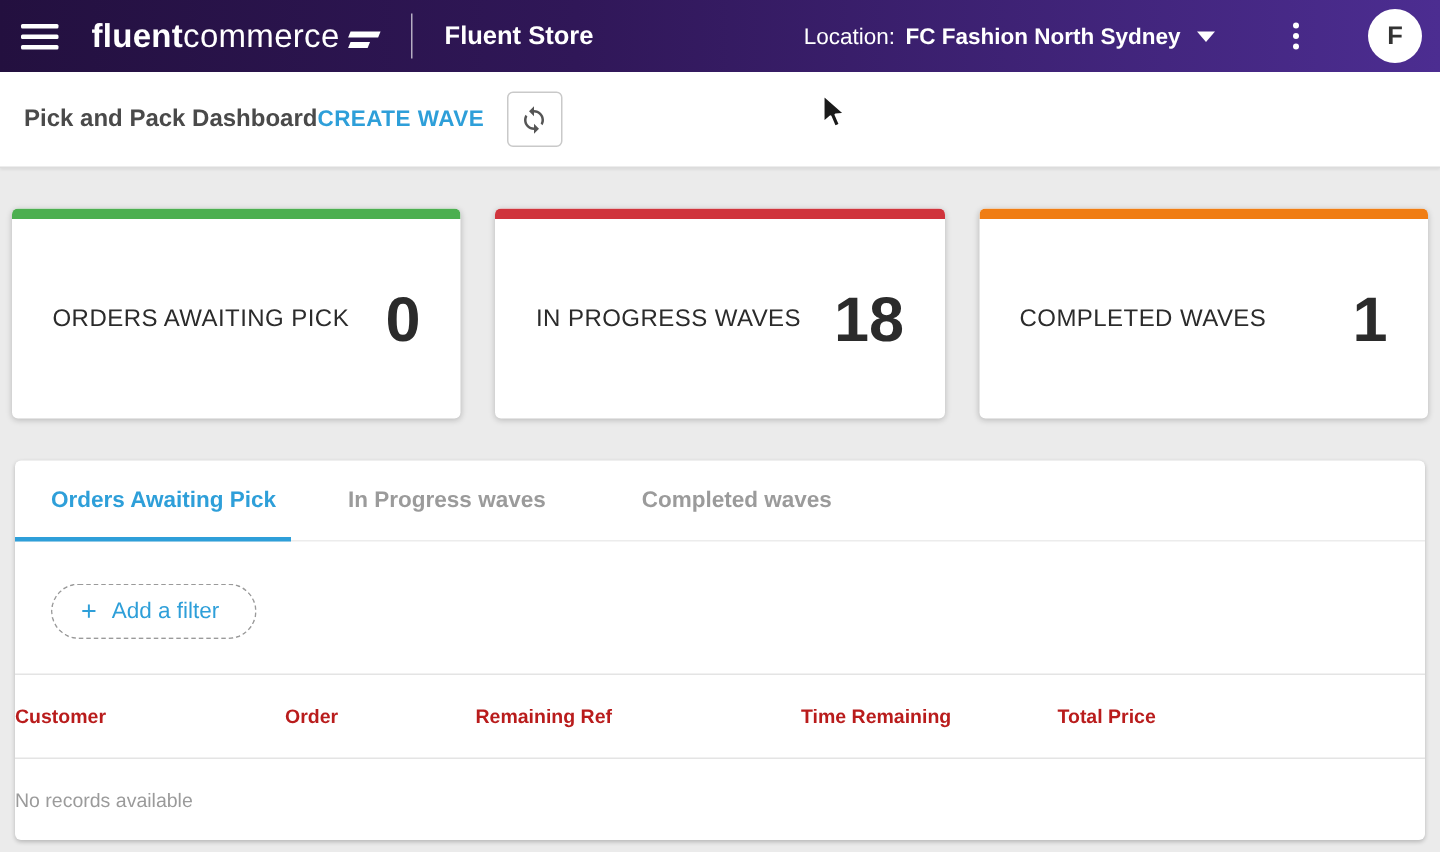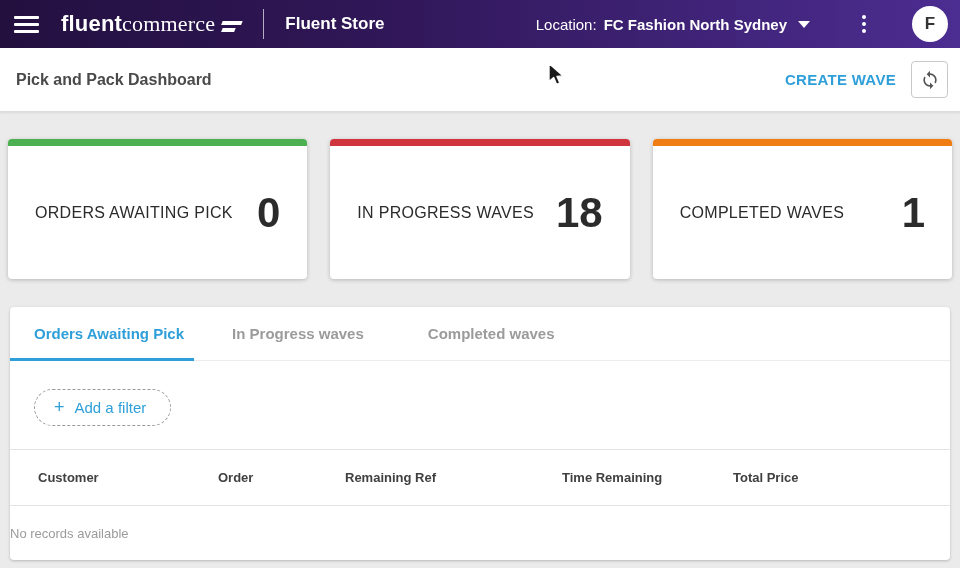--- a/index.html
+++ b/index.html
@@ -16,49 +16,49 @@
     background:linear-gradient(90deg,#23103f 0%,#301758 40%,#4c2d91 100%);
     display:flex; align-items:center; justify-content:space-between;
     padding:0 12px 0 14px;
     color:#fff;
   }
   .nav-left { display:flex; align-items:center; }
   .hamburger { width:25px; display:flex; flex-direction:column; gap:4px; cursor:pointer; margin-right:22px; }
   .hamburger span { display:block; height:3px; background:#fff; border-radius:1px; }
   .logo { display:flex; align-items:center; font-size:22px; letter-spacing:.2px;text-align:right; }
   .logo .bold { font-weight:700; }
-  .logo .light { font-weight:300;font-family:Liberation Serif, serif; }
+  .logo .light { font-weight:300; }
   .logo-mark { display:inline-flex; flex-direction:column; gap:3px; margin-left:7px; margin-top:4px; }
   .logo-mark i { display:block; height:3.5px; background:#fff; transform:skewX(-22deg); }
   .logo-mark i:nth-child(1){ width:20px; }
   .logo-mark i:nth-child(2){ width:13px; }
   .nav-divider { width:1px; height:30px; background:rgba(255,255,255,.65); margin:0 21px; }
   .app-title { font-size:17px; font-weight:600; }
 
   .nav-right { display:flex; align-items:center;gap:24px; }
   .location { display:flex; align-items:center; font-size:15px; cursor:pointer; }
   .location .lbl { font-weight:400; margin-right:7px; }
   .location .val { font-weight:600; }
   .caret { width:0; height:0; border-left:6px solid transparent; border-right:6px solid transparent; border-top:7px solid #fff; margin-left:11px; }
   .kebab { display:flex; flex-direction:column; gap:3px; margin:0 20px 0 26px; cursor:pointer; padding:4px 2px; }
   .kebab i { width:4px; height:4px; border-radius:50%; background:#fff; }
   .avatar { width:36px; height:36px; border-radius:50%; background:#fff; color:#333;
     display:flex; align-items:center; justify-content:center; font-size:17px; font-weight:700; cursor:pointer; }
 
   
   .page-header {
     height:64px; background:#fff;
-    display:flex; align-items:center; justify-content:space-between;
+    display:flex; align-items:center; justify-content:flex-start;
     padding:0 12px 0 16px;
     border-bottom:1px solid #dcdcdc;
     box-shadow:0 1px 2px rgba(0,0,0,.08);
     position:relative; z-index:2;
   }
   .page-title { font-size:16px; font-weight:700; color:#4a4a4a; }
-  .header-actions { display:flex; align-items:center; gap:15px;margin-left:24px; }
+  .header-actions { display:flex; align-items:center; gap:15px; }
   .create-wave { font-size:15px; font-weight:700; color:#2e9fd9; letter-spacing:.3px; cursor:pointer; text-decoration:none; }
   .refresh-btn { width:37px; height:37px; background:#fff; border:1px solid #c9c9c9; border-radius:4px;
     display:flex; align-items:center; justify-content:center; cursor:pointer; }
 
   
   .cards { display:flex; gap:23px; padding:27px 8px 0; }
   .card { flex:1; height:140px; background:#fff; border-radius:4px;
     box-shadow:0 1px 4px rgba(0,0,0,.22); overflow:hidden; }
   .card-accent { height:7px; }
   .card-body { height:133px; display:flex; align-items:center; justify-content:space-between; padding:0 27px; }
@@ -74,22 +74,22 @@
   .tab.active { color:#2e9fd9; }
   .tab.active::after { content:""; position:absolute; left:0; right:0; bottom:-1px; height:3px; background:#2e9fd9; }
 
   .filter-row { padding:28px 24px 23px; }
   .add-filter-btn { display:inline-flex; align-items:center; gap:10px; background:#fff;
     border:1px dashed #9a9a9a; border-radius:20px; padding:8px 24px 9px 19px;
     color:#2e9fd9; font-size:15px; cursor:pointer; font-family:inherit; }
   .add-filter-btn .plus { font-size:18px; font-weight:400; line-height:1; }
 
   .table-head { display:grid; grid-template-columns:180px 127px 217px 171px 1fr;
-    padding-left:28px; height:56px; align-items:center;
-    border-top:1px solid #e4e4e4; font-size:13px; font-weight:700; color:#404040; }
+    height:56px; align-items:center;
+    border-top:1px solid #e4e4e4; font-size:13px; font-weight:700; color:#b91c1c; }
   .empty-row { height:55px; border-top:1px solid #e4e4e4; display:flex; align-items:center; 
     font-size:13px; color:#9b9b9b; }
 
   
   .cursor { position:absolute; left:545px; top:62px; z-index:50; pointer-events:none; }
 </style>
 </head>
 <body>
 
 <div class="navbar">

